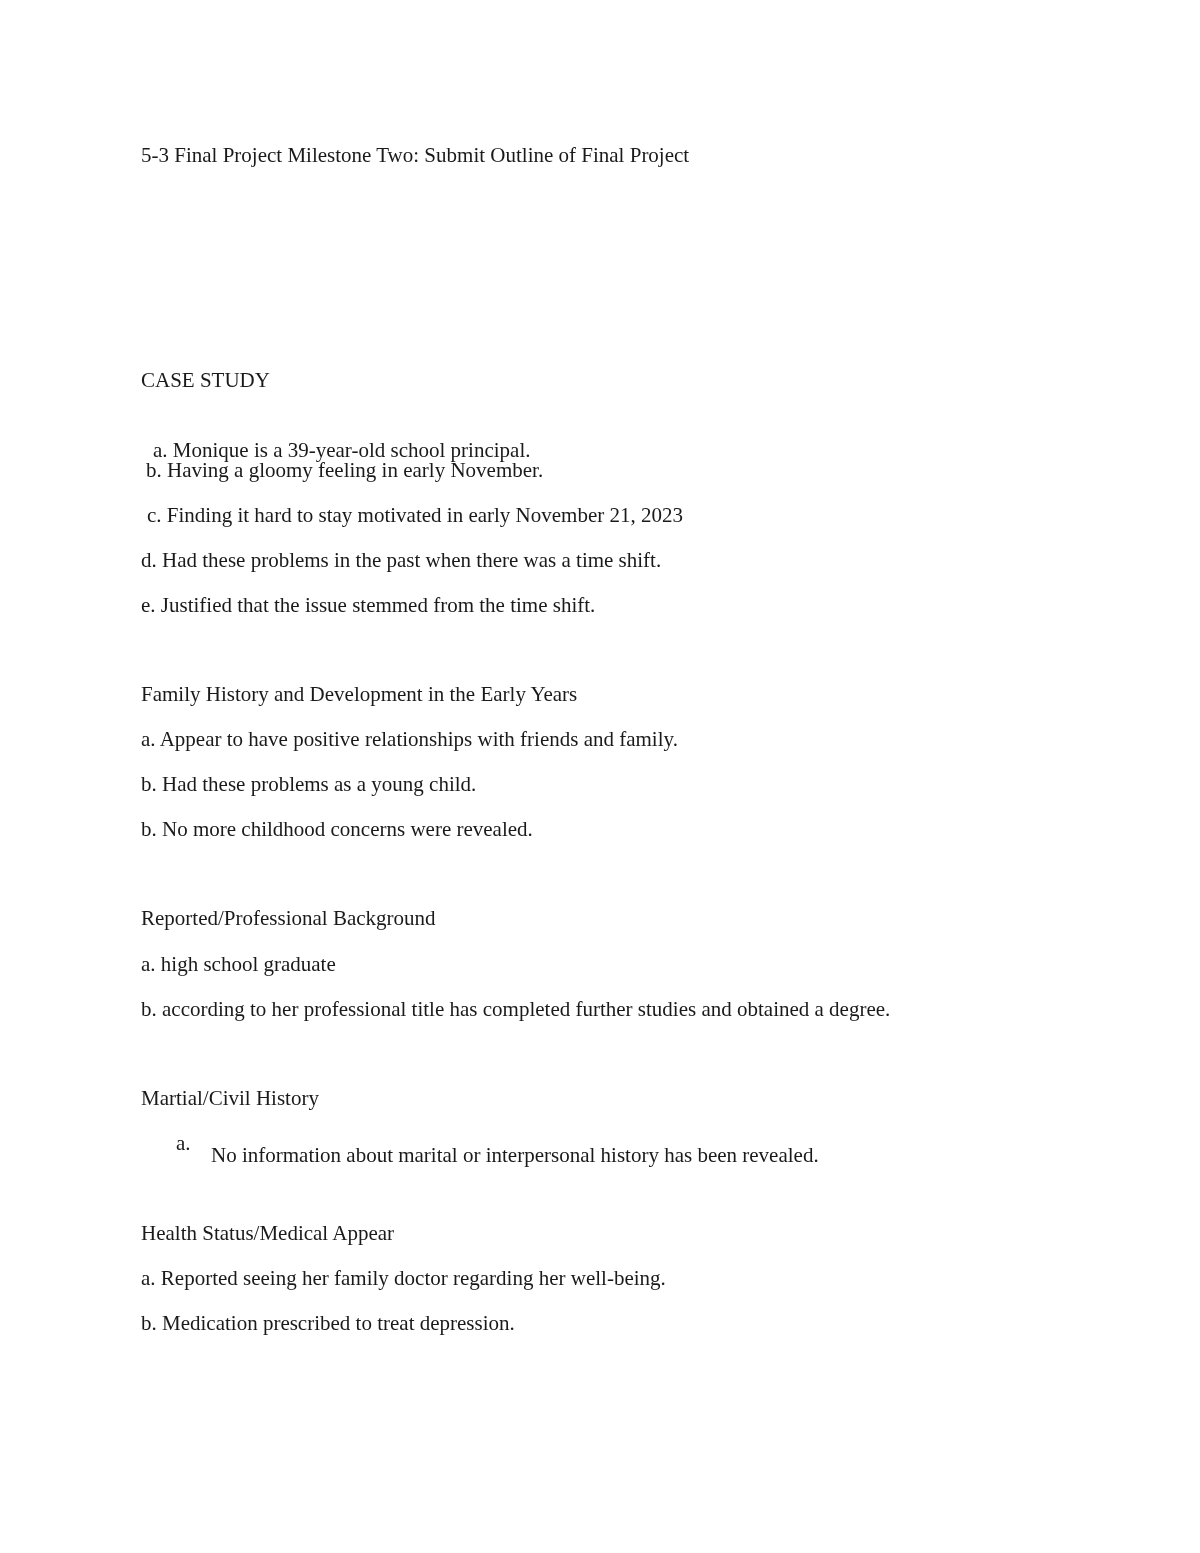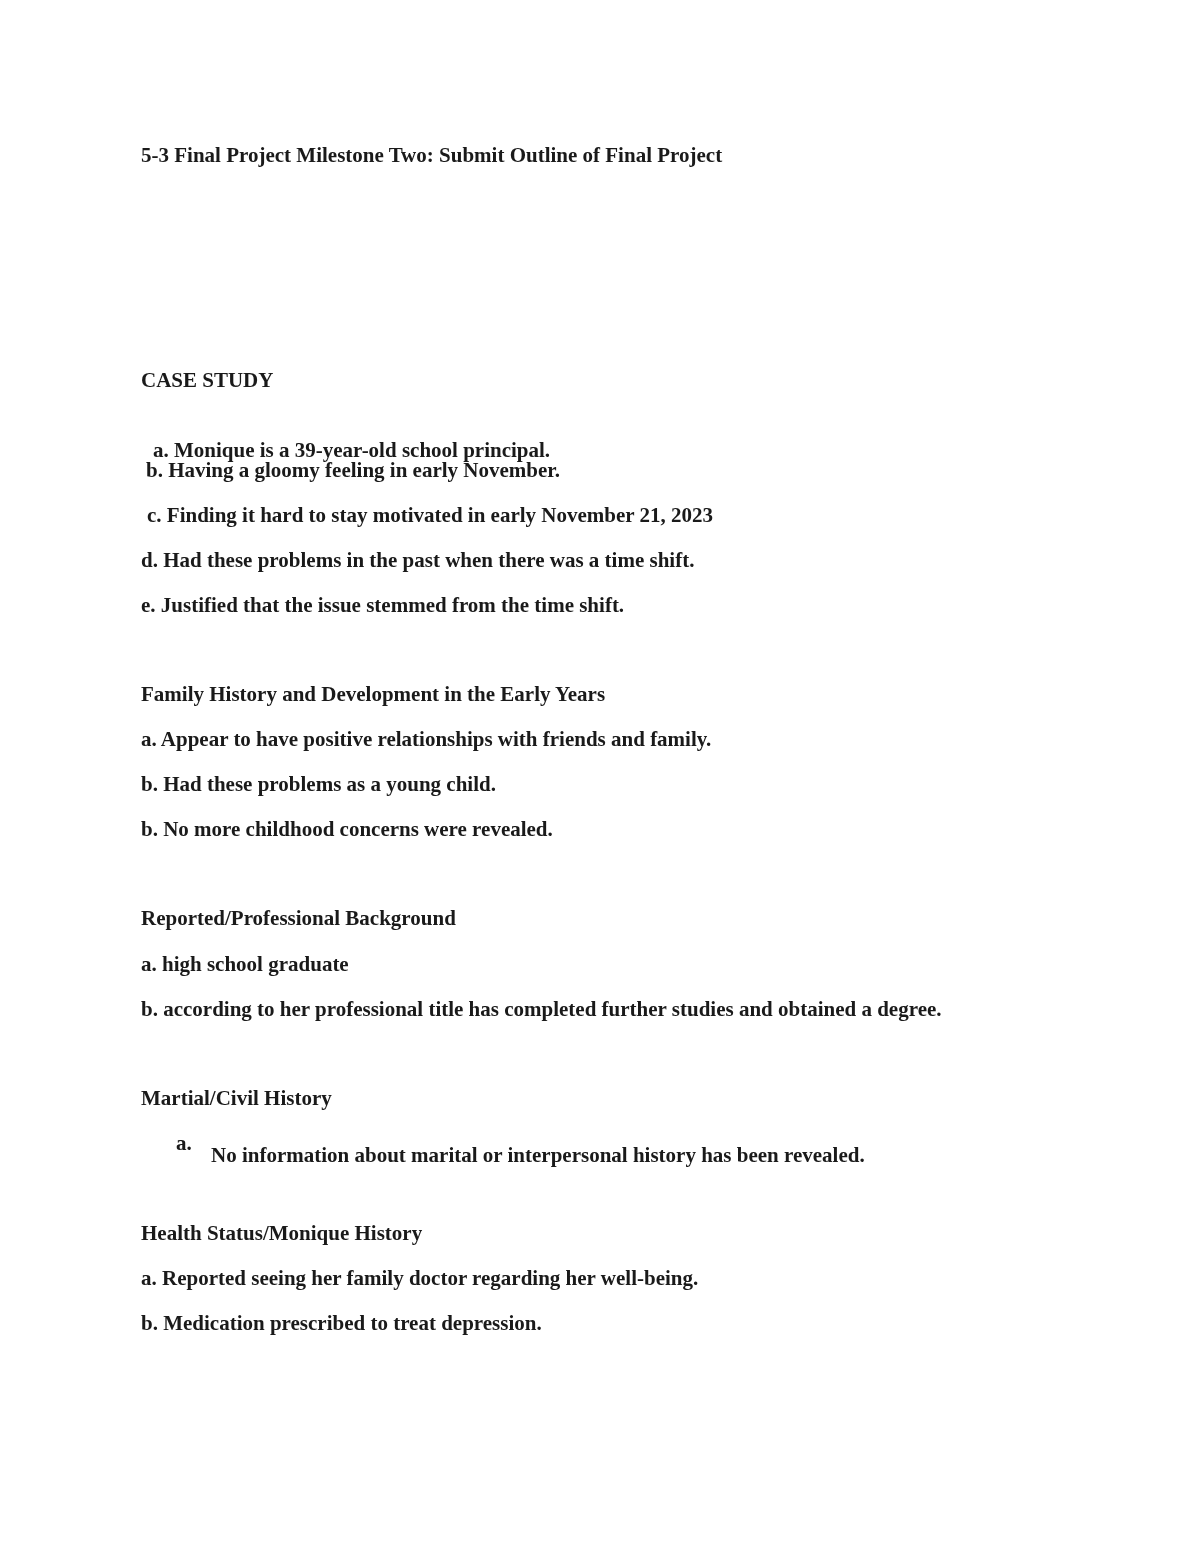--- a/index.html
+++ b/index.html
@@ -14,21 +14,20 @@
       overflow: hidden;
       font-family: "Liberation Serif", "DejaVu Serif", serif;
       color: #1a1a1a;
       font-size: 21px;
     }
     .line {
       position: absolute;
       left: 141px;
       white-space: nowrap;
       line-height: 1;
-      font-weight: bold;
     }
   </style>
 </head>
 <body>
 
 <div>
   <div class="line" style="top:145px;">5-3 Final Project Milestone Two: Submit Outline of Final Project</div>
 
   <div class="line" style="top:370px;">CASE STUDY</div>
   <div class="line" style="top:415px; left:153px;margin-top:25px;">a. Monique is a 39-year-old school principal.</div>
@@ -43,16 +42,16 @@
   <div class="line" style="top:819px;">b. No more childhood concerns were revealed.</div>
 
   <div class="line" style="top:908px;">Reported/Professional Background</div>
   <div class="line" style="top:954px;">a. high school graduate</div>
   <div class="line" style="top:999px;">b. according to her professional title has completed further studies and obtained a degree.</div>
 
   <div class="line" style="top:1088px;">Martial/Civil History</div>
   <div class="line" style="top:1133px; left:176px;">a.</div>
   <div class="line" style="top:1133px; left:211px;margin-top:12px;">No information about marital or interpersonal history has been revealed.</div>
 
-  <div class="line" style="top:1223px;">Health Status/Monique History</div>
+  <div class="line" style="top:1223px;">Health Status/Medical Appear</div>
   <div class="line" style="top:1268px;text-align:right;">a. Reported seeing her family doctor regarding her well-being.</div>
   <div class="line" style="top:1313px;">b. Medication prescribed to treat depression.</div>
 </div>
 
 </body></html>

